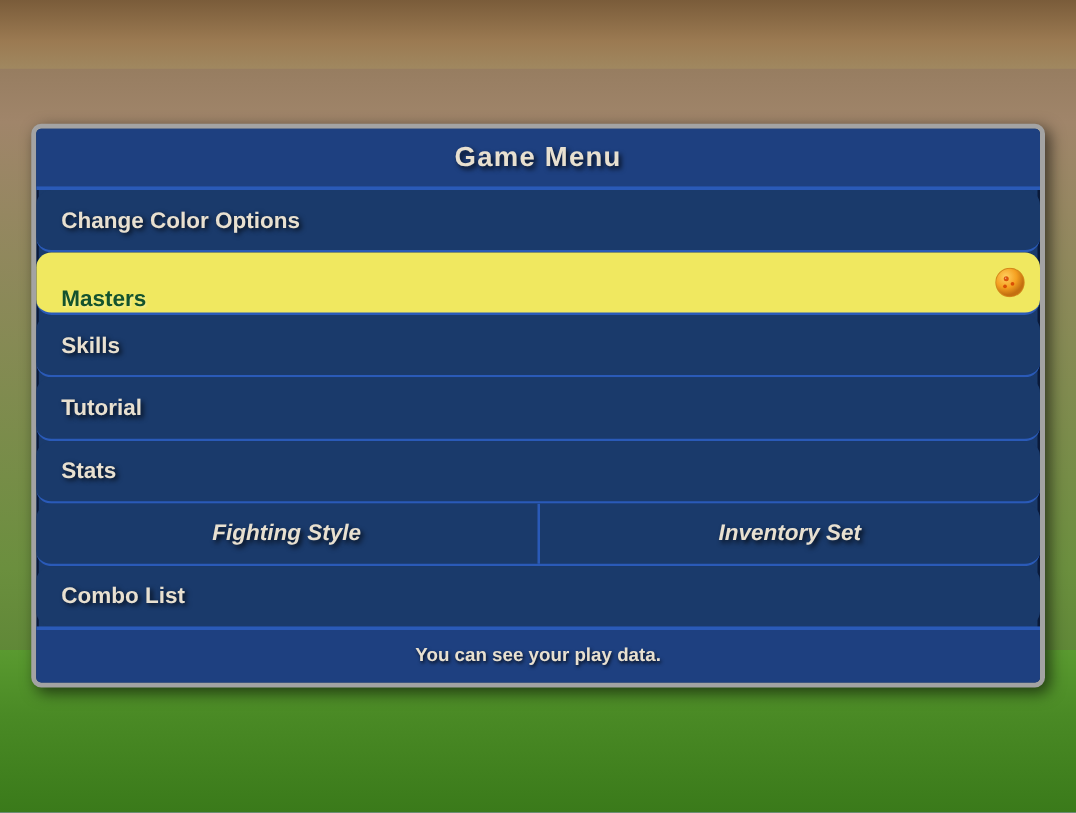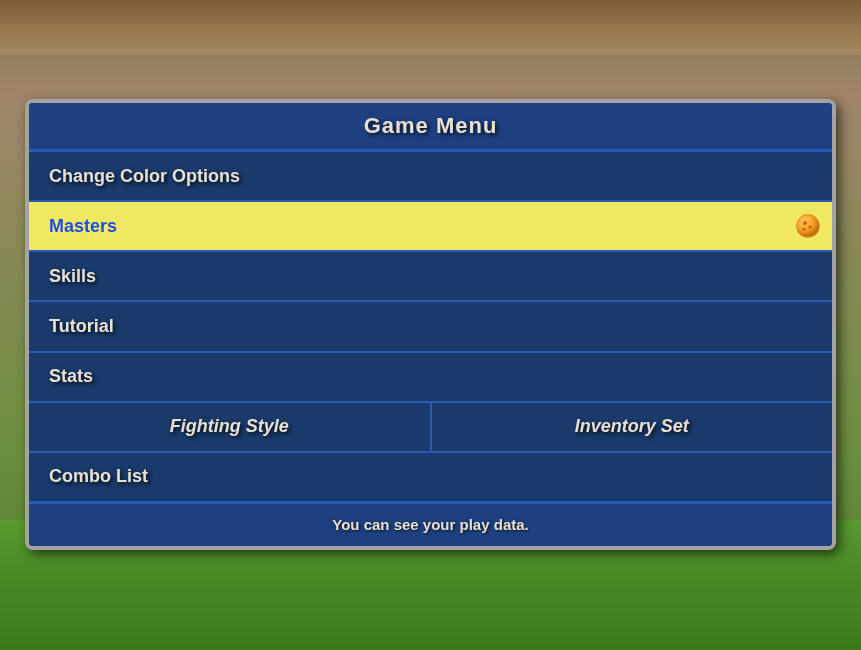--- a/index.html
+++ b/index.html
@@ -107,31 +107,33 @@
       align-items: center;
       border-bottom: 2px solid #2A5AB8;
       padding: 0 20px;
       cursor: pointer;
       color: #E8E0D0;
       font-size: 18px;
       font-weight: 900;
       text-shadow: 2px 2px 4px rgba(0,0,0,0.8);
       background: #1A3A6B;
       transition: background 0.1s;
+      border-radius: 12px;
     }
 
     .content-row:last-child {
       border-bottom: none;
     }
 
     .content-row.highlighted {
       background: #F0E860;
-      color: #1d4ed8;
+      color: #14532d;
       text-shadow: 1px 1px 2px rgba(255,255,255,0.3);
       position: relative;
+      align-items: flex-end;
     }
 
     .content-row.split-row {
       padding: 0;
     }
 
     .split-cell {
       flex: 1;
       display: flex;
       align-items: center;

